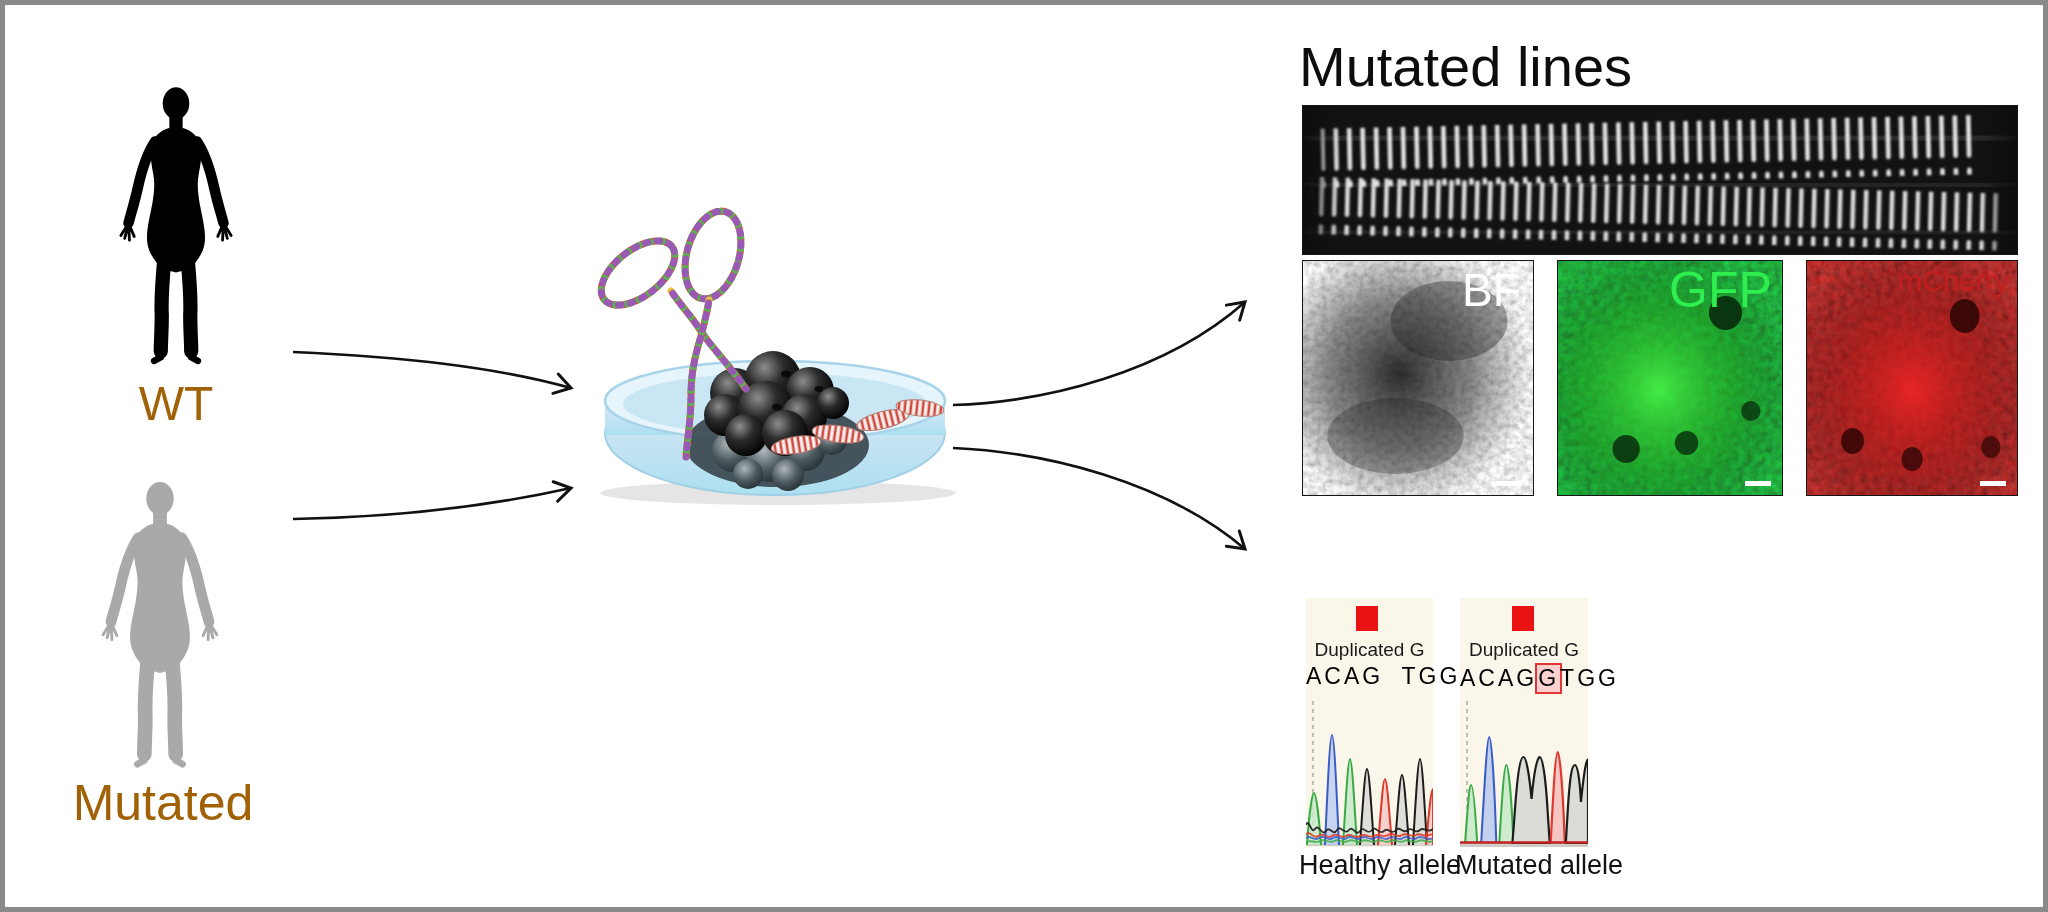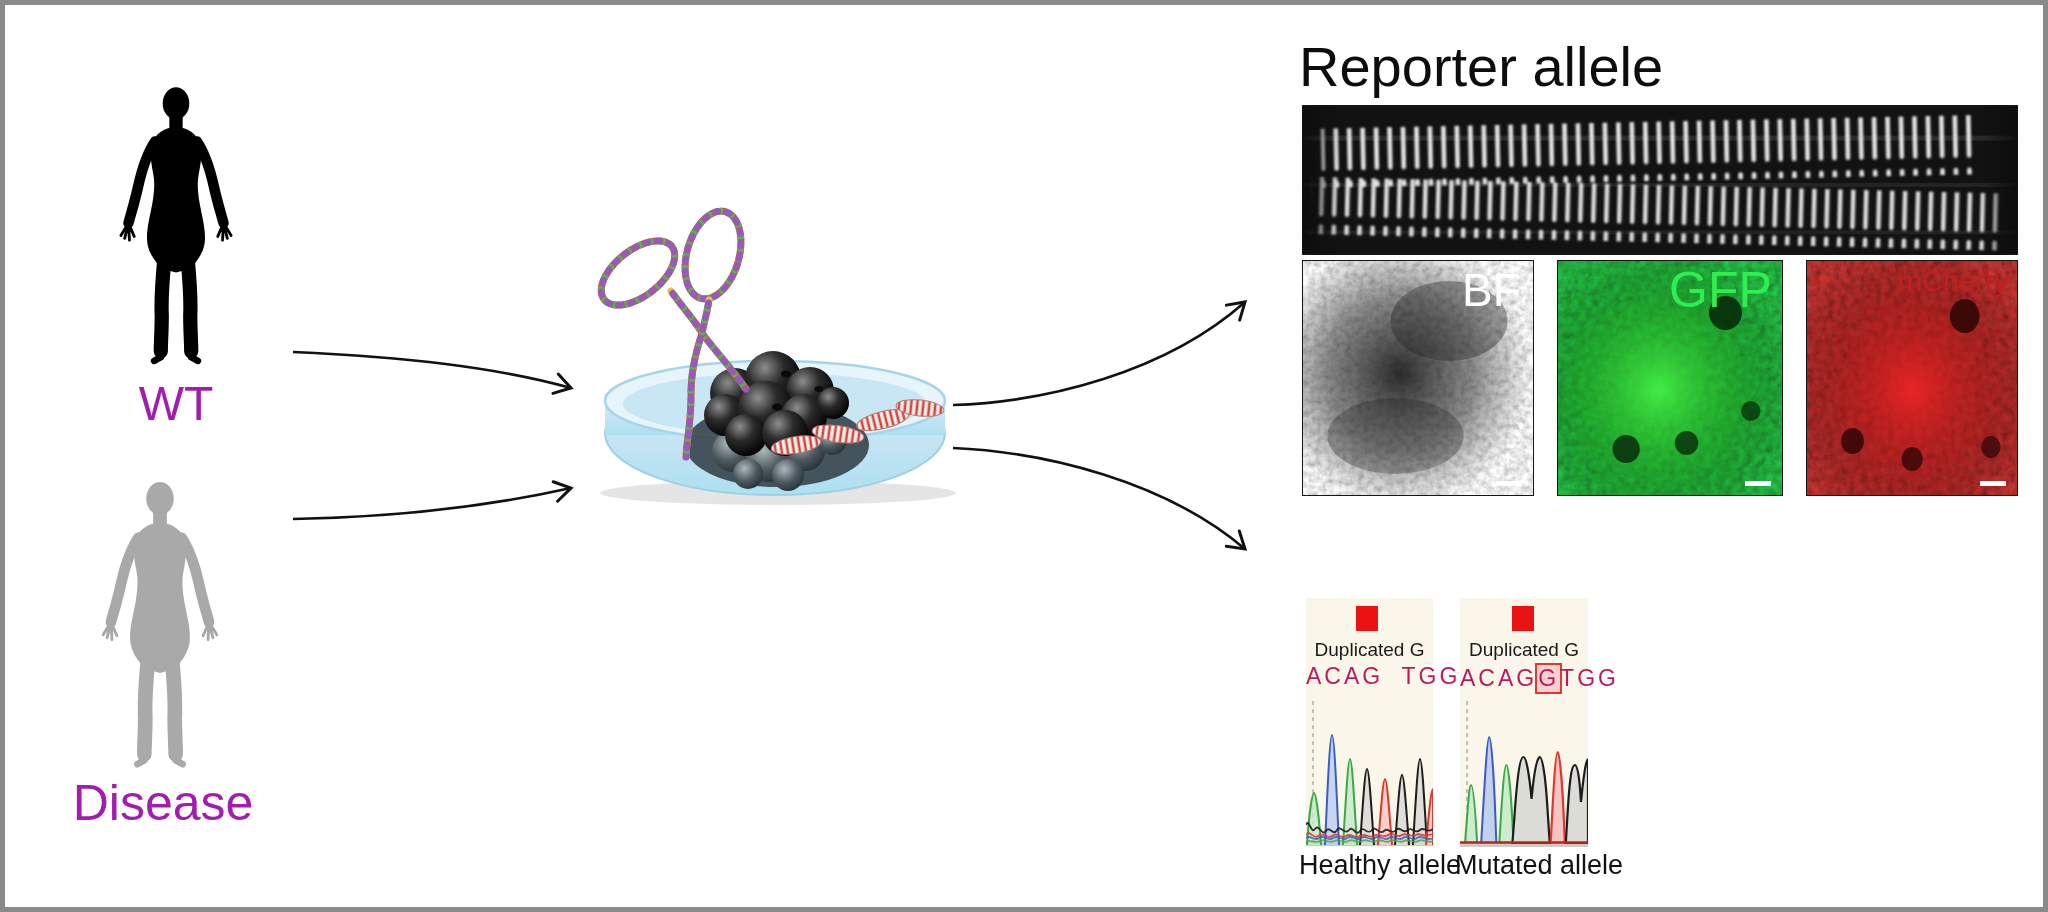--- a/index.html
+++ b/index.html
@@ -3,41 +3,41 @@
 <meta charset="utf-8">
 <style>
   html,body{margin:0;padding:0;background:#fff;}
   *{box-sizing:border-box;}
   #canvas{
     position:relative;width:2048px;height:912px;background:#ffffff;
     border:5px solid #8a8a8a;overflow:hidden;
     font-family:"Liberation Sans",sans-serif;color:#111;
   }
   .abs{position:absolute;}
-  .big-label{font-size:50px;line-height:1.05;color:#a21caf;text-align:center;white-space:nowrap;}
+  .big-label{font-size:50px;line-height:1.05;color:#a16207;text-align:center;white-space:nowrap;}
   .section-title{font-size:56px;line-height:1.0;color:#0d0d0d;white-space:nowrap;}
   
   .sil{display:block;}
   .sil-wt{color:#000000;}
   .sil-disease{color:#a9a9a9;}
   
   .micro-row{display:flex;gap:23px;}
   .micro-panel{position:relative;height:236px;border:1px solid #161616;overflow:hidden;}
   .micro-panel svg{position:absolute;inset:0;width:100%;height:100%;}
   .panel-label{position:absolute;z-index:3;font-weight:bold;line-height:1;}
   .label-bf{top:6px;right:12px;font-size:46px;color:#ffffff;font-weight:normal;}
   .label-gfp{top:4px;right:10px;font-size:50px;color:#2fef50;font-weight:normal;text-align:right;}
   .label-mcherry{top:6px;right:8px;font-size:29px;color:#c41f1f;font-weight:normal;}
   .scalebar{position:absolute;z-index:3;right:11px;bottom:9px;width:26px;height:5px;background:#ffffff;}
   
   .chrom{position:absolute;background:#faf6ea;}
   .chrom .redsq{position:absolute;top:8px;width:22px;height:25px;background:#ea1212;}
   .chrom .note{position:absolute;top:41px;left:0;right:0;text-align:center;font-size:19px;color:#1a1a1a;white-space:nowrap;}
   .chrom .seq{position:absolute;top:65px;left:0;right:0;text-align:center;font-size:23px;font-weight:500;
-              letter-spacing:3px;color:#be185d;white-space:pre;}
+              letter-spacing:3px;color:#000000;white-space:pre;}
   .chrom .seq .dupbox{display:inline-block;border:2px solid #e43434;background:#f9d2cf;padding:0 1px;margin:0 -2px;}
   .chrom svg.trace{position:absolute;left:0;bottom:0;width:100%;height:150px;}
   .chrom-caption{font-size:27px;color:#111;text-align:center;white-space:nowrap;}
 </style>
 </head>
 <body>
 
 <div id="canvas">
 
   <svg width="0" height="0" style="position:absolute">
@@ -59,21 +59,21 @@
   </svg>
 
   <svg class="abs sil sil-wt" style="left:114px;top:74px" width="114" height="292" viewBox="0 0 120 300">
       <use href="#human"></use>
     </svg>
   <div class="abs big-label" style="left:104px;top:374px;width:134px;font-size:48px">WT</div>
 
   <svg class="abs sil sil-disease" style="left:91px;top:472px" width="128" height="294" viewBox="0 0 120 300">
       <use href="#human"></use>
     </svg>
-  <div class="abs big-label" style="left:43px;top:772px;width:230px">Disease</div>
+  <div class="abs big-label" style="left:43px;top:772px;width:230px">Mutated</div>
 
   <svg class="abs" style="left:578px;top:188px" width="385" height="315" viewBox="0 0 385 315">
     <defs>
       <radialGradient id="cellG" cx="35%" cy="30%" r="75%">
         <stop offset="0%" stop-color="#8d8d8d"></stop>
           <stop offset="45%" stop-color="#2b2b2b"></stop>
           <stop offset="100%" stop-color="#000000"></stop>
       </radialGradient>
       <radialGradient id="cellR" cx="38%" cy="32%" r="75%">
         <stop offset="0%" stop-color="#aeb8bc"></stop>
@@ -168,21 +168,21 @@
       <marker id="ah" markerWidth="30" markerHeight="30" viewBox="0 0 30 30" refX="24" refY="15" orient="auto" markerUnits="userSpaceOnUse">
         <path d="M8,5 L24,15 L8,25" fill="none" stroke="#111" stroke-width="3" stroke-linecap="round"></path>
       </marker>
     </defs>
     <path d="M288,347 C400,352 490,362 566,383" fill="none" stroke="#111" stroke-width="2.6" marker-end="url(#ah)"></path>
     <path d="M288,514 C400,512 490,500 566,483" fill="none" stroke="#111" stroke-width="2.6" marker-end="url(#ah)"></path>
     <path d="M948,400 C1040,397 1160,368 1240,297" fill="none" stroke="#111" stroke-width="2.6" marker-end="url(#ah)"></path>
     <path d="M948,443 C1040,447 1160,476 1240,544" fill="none" stroke="#111" stroke-width="2.6" marker-end="url(#ah)"></path>
   </svg>
 
-  <div class="abs section-title" style="left:1294px;top:34px">Reporter allele</div>
+  <div class="abs section-title" style="left:1294px;top:34px">Mutated lines</div>
 
   <svg class="abs" style="left:1297px;top:100px;border:1px solid #161616" width="716" height="150" viewBox="0 0 716 150" preserveAspectRatio="none">
     <defs>
       <pattern id="bars1" width="13.5" height="64" patternUnits="userSpaceOnUse">
         <rect x="4" y="5" width="4.6" height="54" rx="2.3" fill="#ededed"></rect>
       </pattern>
       <pattern id="bars2" width="13" height="62" patternUnits="userSpaceOnUse">
         <rect x="3" y="4" width="4.5" height="54" rx="2.2" fill="#e6e6e6"></rect>
       </pattern>
       <filter id="soft" x="-5%" y="-5%" width="110%" height="110%">

